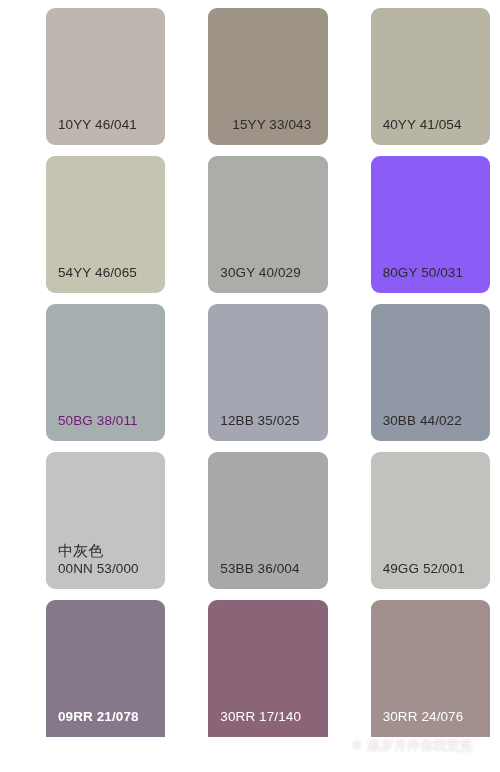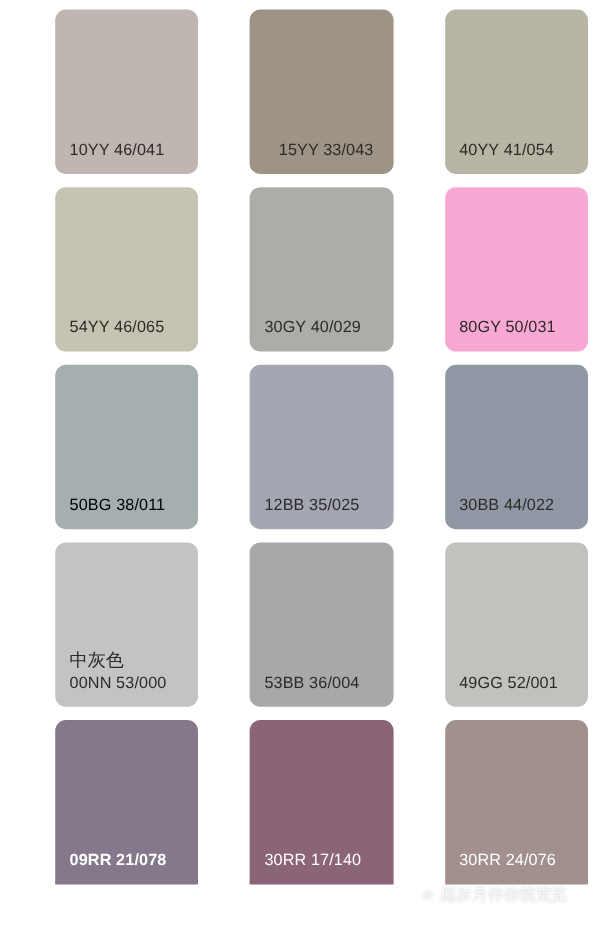--- a/index.html
+++ b/index.html
@@ -131,31 +131,31 @@
 
         <span class="swatch-code" style="color: rgb(46, 43, 40);">54YY 46/065</span>
       </div>
     </div>
     <div class="swatch" style="background-color: rgb(170, 173, 168);">
       <div class="swatch-labels">
 
         <span class="swatch-code" style="color: rgb(46, 43, 40);">30GY 40/029</span>
       </div>
     </div>
-    <div class="swatch" style="background-color: #f9a8d4; justify-content: flex-end;">
+    <div class="swatch" style="background-color: #8b5cf6; justify-content: flex-end;">
       <div class="swatch-labels">
 
         <span class="swatch-code" style="color: rgb(46, 43, 40);">80GY 50/031</span>
       </div>
     </div>
 
     <div class="swatch" style="background-color: rgb(166, 175, 176);">
       <div class="swatch-labels">
 
-        <span class="swatch-code" style="color: #000000;">50BG 38/011</span>
+        <span class="swatch-code" style="color: #701a75;">50BG 38/011</span>
       </div>
     </div>
     <div class="swatch" style="background-color: rgb(164, 167, 177);">
       <div class="swatch-labels">
 
         <span class="swatch-code" style="color: rgb(46, 43, 40);">12BB 35/025</span>
       </div>
     </div>
     <div class="swatch" style="background-color: rgb(145, 152, 165);">
       <div class="swatch-labels">

